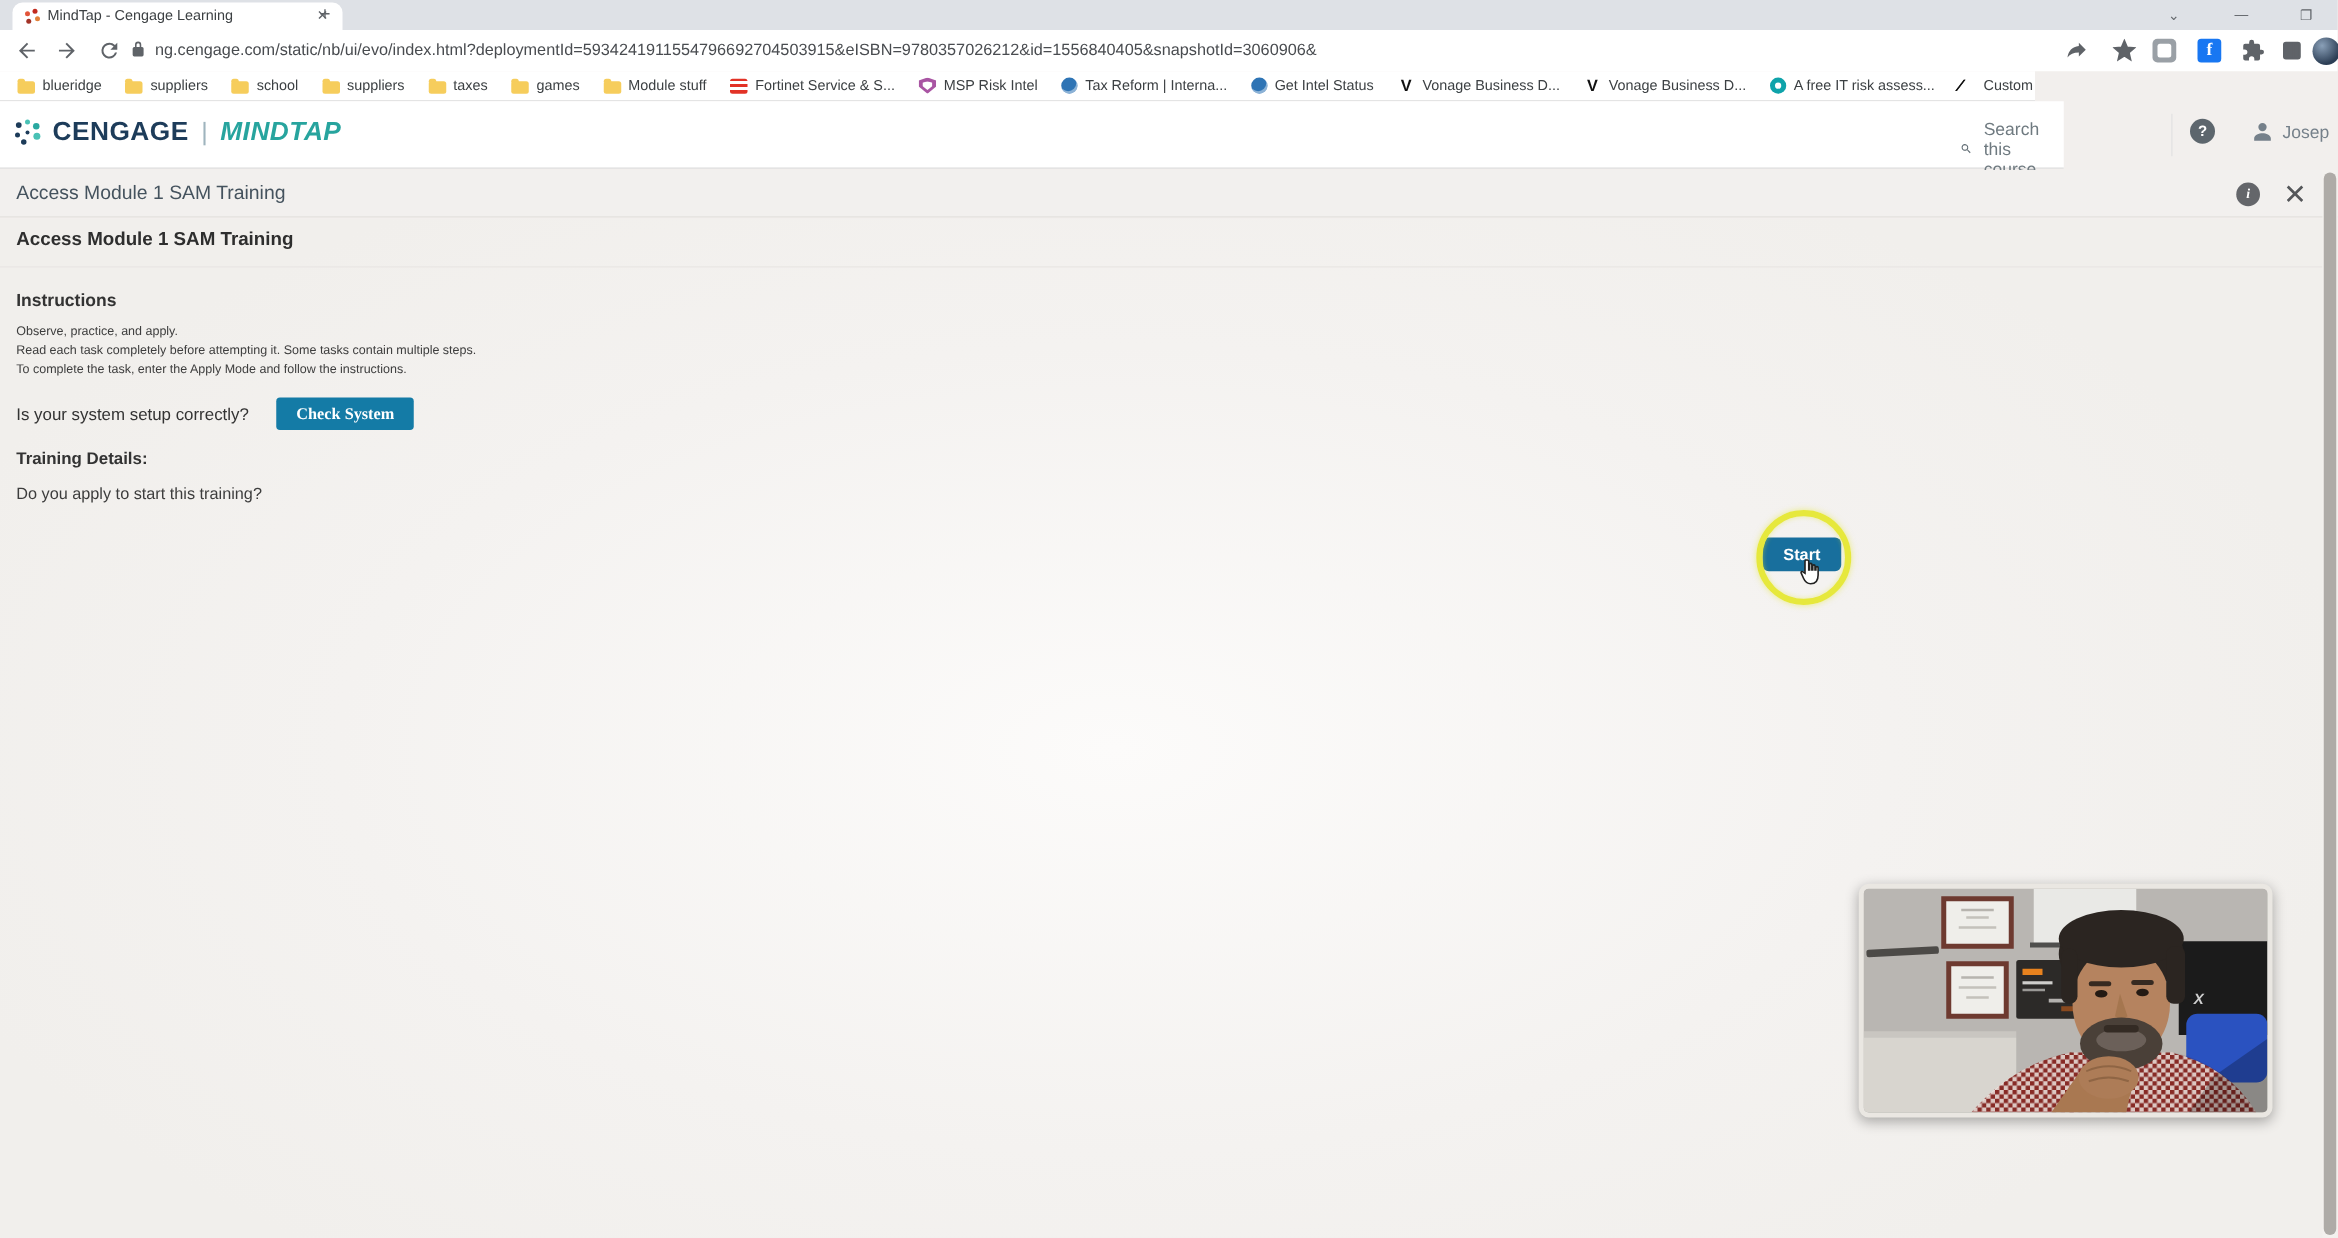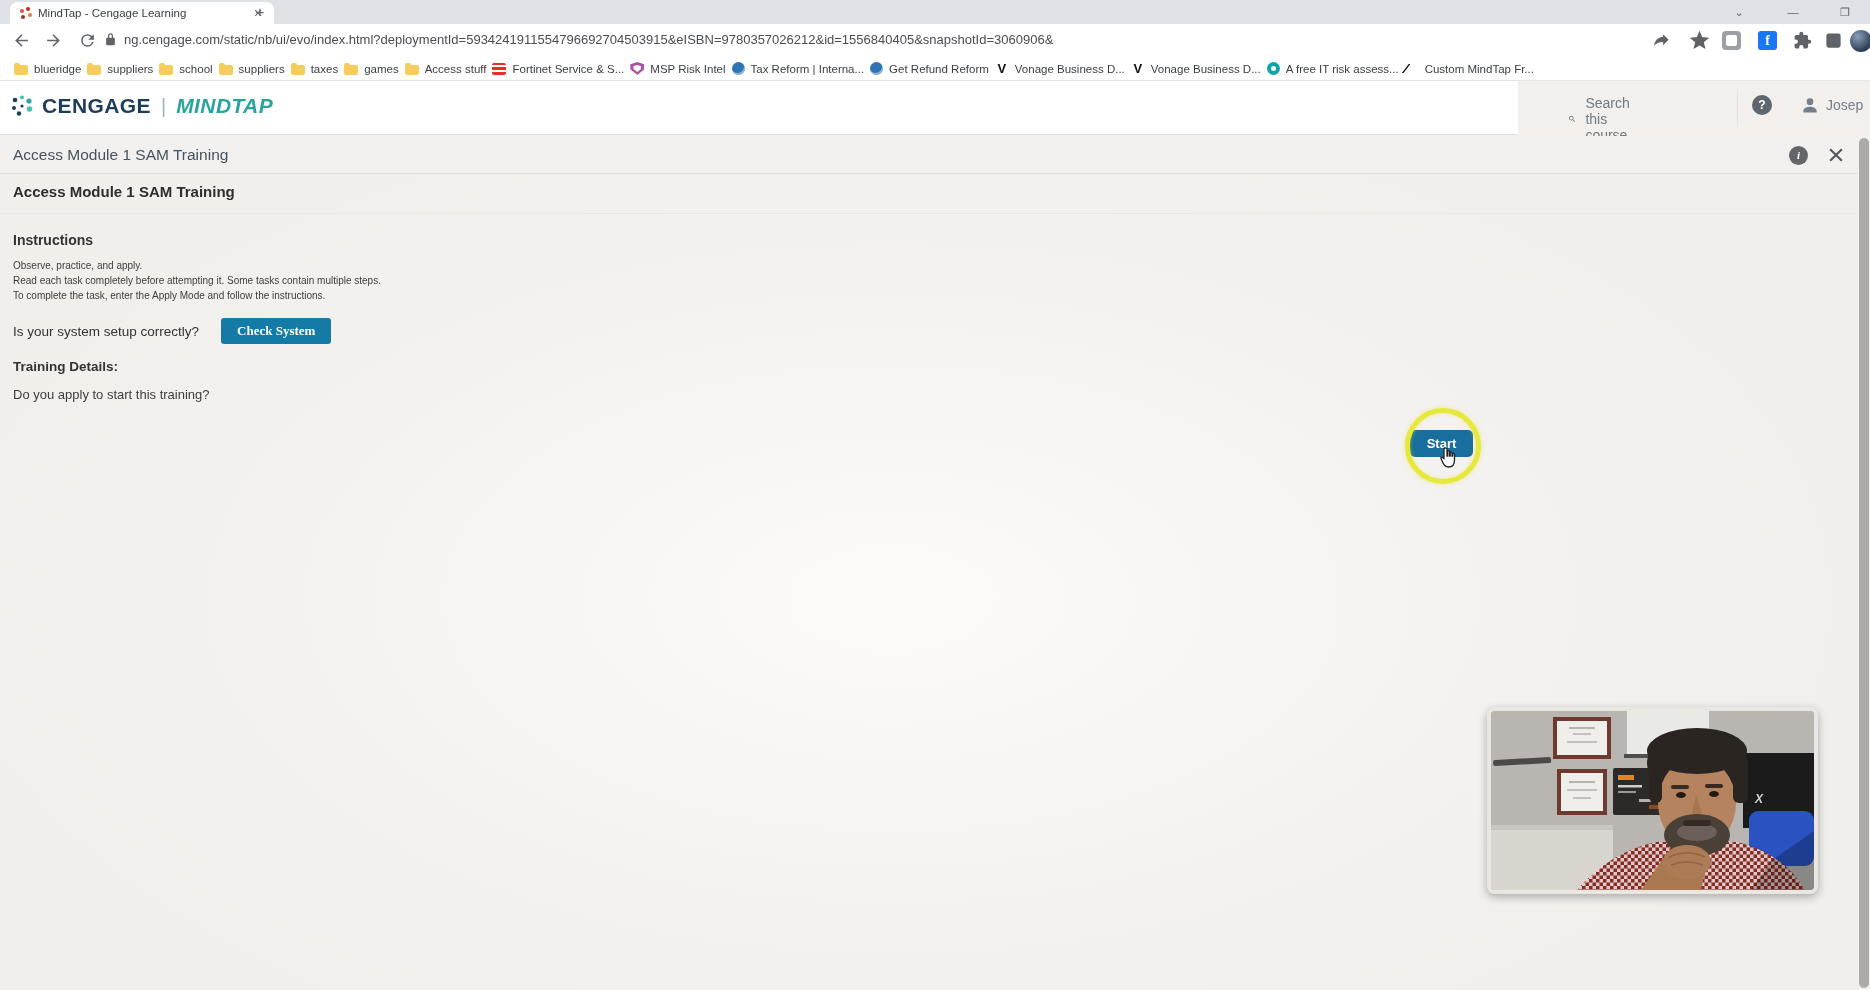--- a/index.html
+++ b/index.html
@@ -28,22 +28,22 @@
   .exticon { position:absolute; top:7px; width:19px; height:19px; }
   .exticon svg { width:100%; height:100%; fill:#5f6368; }
   #fb-ext { background:#1877f2; border-radius:3px; color:#fff; font-weight:bold; font-size:14px;
     text-align:center; line-height:19px; font-family:"Liberation Serif", serif; }
   #hp-ext { background:#9aa0a6; border-radius:4px; }
   #hp-ext:after { content:""; position:absolute; left:4px; top:4px; right:4px; bottom:4px;
     background:#fff; border-radius:2px; }
   #avatar-ext { width:22px; height:22px; top:6px; border-radius:50%;
     background:radial-gradient(circle at 35% 30%, #8aa0b8, #2c3e55 70%); }
 
-  #bookmarksbar { position:absolute; left:0; top:57px; width:1870px; height:24px; background:#fff;
-    border-bottom:1px solid #e4e4e4; display:flex; padding-left:14px; gap:6px;
+  #bookmarksbar { position:absolute; left:0; top:57px; width:1628px; height:24px; background:#fff;
+    border-bottom:1px solid #e4e4e4; display:flex; padding-left:14px; gap:19px;
     overflow:hidden; }
   .bm-item { display:flex; align-items:center; gap:6px; font-size:11.5px; color:#3c4043; white-space:nowrap; }
   .bm-ic { width:14px; height:13px; position:relative; flex:0 0 auto; }
   .folder-icon { background:#f6cd5c; border-radius:2px; height:10px; margin-top:2px; }
   .folder-icon:before { content:""; position:absolute; left:0; top:-2px; width:6px; height:3px;
     background:#f6cd5c; border-radius:2px 2px 0 0; }
   .fortinet-icon { background:repeating-linear-gradient(0deg,#e23226 0 3px,#fff 3px 5px); border-radius:2px; height:12px; }
   .shield-icon { background:#a955a3; height:13px;
     clip-path:polygon(50% 0,100% 18%,100% 55%,50% 100%,0 55%,0 18%); }
   .shield-icon:after { content:""; position:absolute; left:3px; top:3px; right:3px; bottom:3px;
@@ -51,21 +51,21 @@
   .irs-icon { background:#2e74b5; border-radius:50%; width:13px; height:13px;
     box-shadow:inset -1px -2px 0 rgba(255,255,255,.45); }
   .vonage-icon { color:#111; font-weight:900; font-size:13px; line-height:13px; text-align:center; }
   .eye-icon { background:#0fa3aa; border-radius:50% ; width:13px; height:13px; }
   .eye-icon:after { content:""; position:absolute; left:4px; top:4px; width:5px; height:5px;
     border-radius:50%; background:#fff; }
   .diploma-icon { color:#111; font-weight:900; font-style:italic; font-size:13px; line-height:13px;
     letter-spacing:-2px; }
 
   
-  #appheader { position:absolute; left:0; top:81px; width:1518px; height:54px; background:#fff;
+  #appheader { position:absolute; left:0; top:81px; width:1651px; height:54px; background:#fff;
     border-bottom:1px solid #dcdcdc; }
   #brand { position:absolute; left:10px; top:13px; display:flex; align-items:center; gap:8px; }
   #brand .b1 { font-size:21px; font-weight:800; color:#1d3c5a; letter-spacing:.4px; }
   #brand .sep { color:#9fb4be; font-size:20px; font-weight:300; margin:0 2px; }
   #brand .b2 { font-size:21px; font-weight:800; color:#27a49e; letter-spacing:.4px;font-style:italic; }
   #course-search { position:absolute; left:1568px; top:14px; display:flex; align-items:center; gap:9px;
     color:#6f7a80; font-size:14px; }
   #course-search svg { width:18px; height:18px; fill:#5f6b72; }
   #hdr-divider { position:absolute; left:1737px; top:10px; width:1px; height:34px; background:#e2e2e2; }
   #help-btn { position:absolute; left:1752px; top:14px; width:20px; height:20px; border-radius:50%;
@@ -203,37 +203,37 @@
     <div class="bm-item">
       <span class="bm-ic folder-icon"></span>
       <span class="bm-label">taxes</span>
     </div>
     <div class="bm-item">
       <span class="bm-ic folder-icon"></span>
       <span class="bm-label">games</span>
     </div>
     <div class="bm-item">
       <span class="bm-ic folder-icon"></span>
-      <span class="bm-label">Access stuff</span>
+      <span class="bm-label">Module stuff</span>
     </div>
     <div class="bm-item">
       <span class="bm-ic fortinet-icon"></span>
       <span class="bm-label">Fortinet Service &amp; S...</span>
     </div>
     <div class="bm-item">
       <span class="bm-ic shield-icon"></span>
       <span class="bm-label">MSP Risk Intel</span>
     </div>
     <div class="bm-item">
       <span class="bm-ic irs-icon"></span>
       <span class="bm-label">Tax Reform | Interna...</span>
     </div>
     <div class="bm-item">
       <span class="bm-ic irs-icon"></span>
-      <span class="bm-label">Get Refund Reform</span>
+      <span class="bm-label">Get Intel Status</span>
     </div>
     <div class="bm-item">
       <span class="bm-ic vonage-icon">V</span>
       <span class="bm-label">Vonage Business D...</span>
     </div>
     <div class="bm-item">
       <span class="bm-ic vonage-icon">V</span>
       <span class="bm-label">Vonage Business D...</span>
     </div>
     <div class="bm-item">

